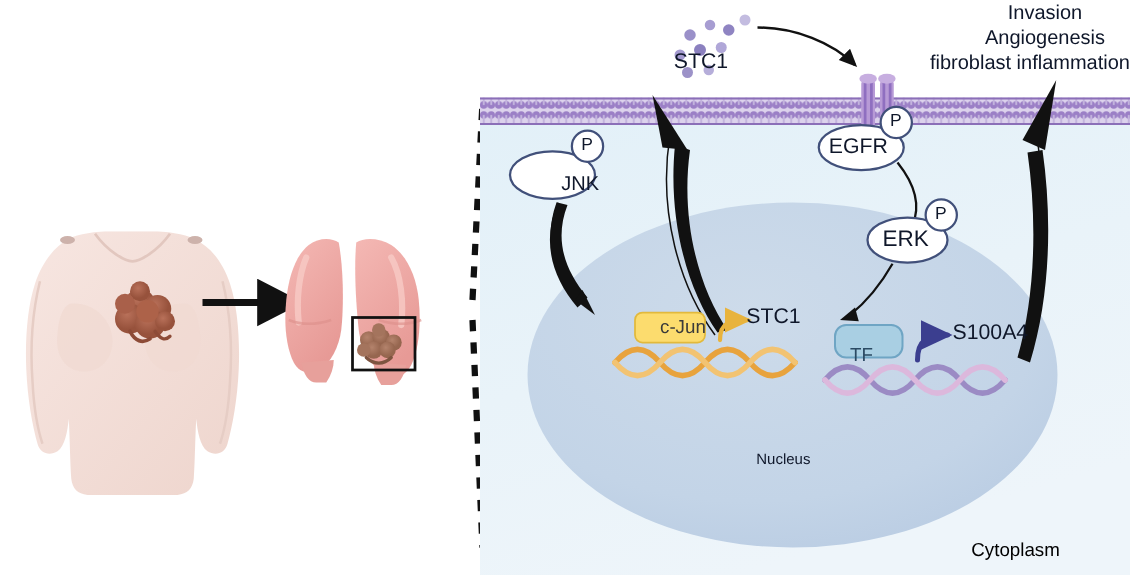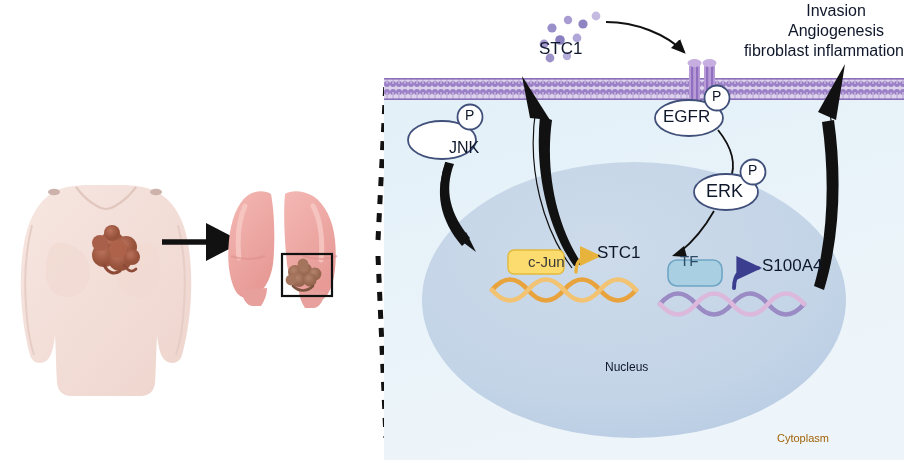--- a/index.html
+++ b/index.html
@@ -260,20 +260,20 @@
 
   <div class="lbl" style="left:663px;top:107px;font-size:17px;">EGFR</div>
   <div class="lbl" style="left:712px;top:88px;font-size:14px;">P</div>
 
   <div class="lbl" style="left:706px;top:181px;font-size:18px;">ERK</div>
   <div class="lbl" style="left:748px;top:162px;font-size:14px;">P</div>
 
   <div class="lbl" style="left:528px;top:253px;font-size:15px;color:#3a3a3a;">c-Jun</div>
   <div class="lbl" style="left:597px;top:243px;font-size:17px;">STC1</div>
 
-  <div class="lbl" style="left:680px;top:252px;font-size:15px;color:#2b4a63;">TF</div>
+  <div class="lbl" style="left:680px;top:276px;font-size:15px;color:#2b4a63;">TF</div>
   <div class="lbl" style="left:762px;top:256px;font-size:17px;">S100A4</div>
 
   <div class="lbl" style="left:605px;top:360px;font-size:12px;">Nucleus</div>
-  <div class="lbl" style="left:777px;top:432px;font-size:11px;color:#a16207;">Cytoplasm</div>
+  <div class="lbl" style="left:777px;top:432px;font-size:15px;color:#000000;">Cytoplasm</div>
 
 
 </div>
 
 </body></html>

